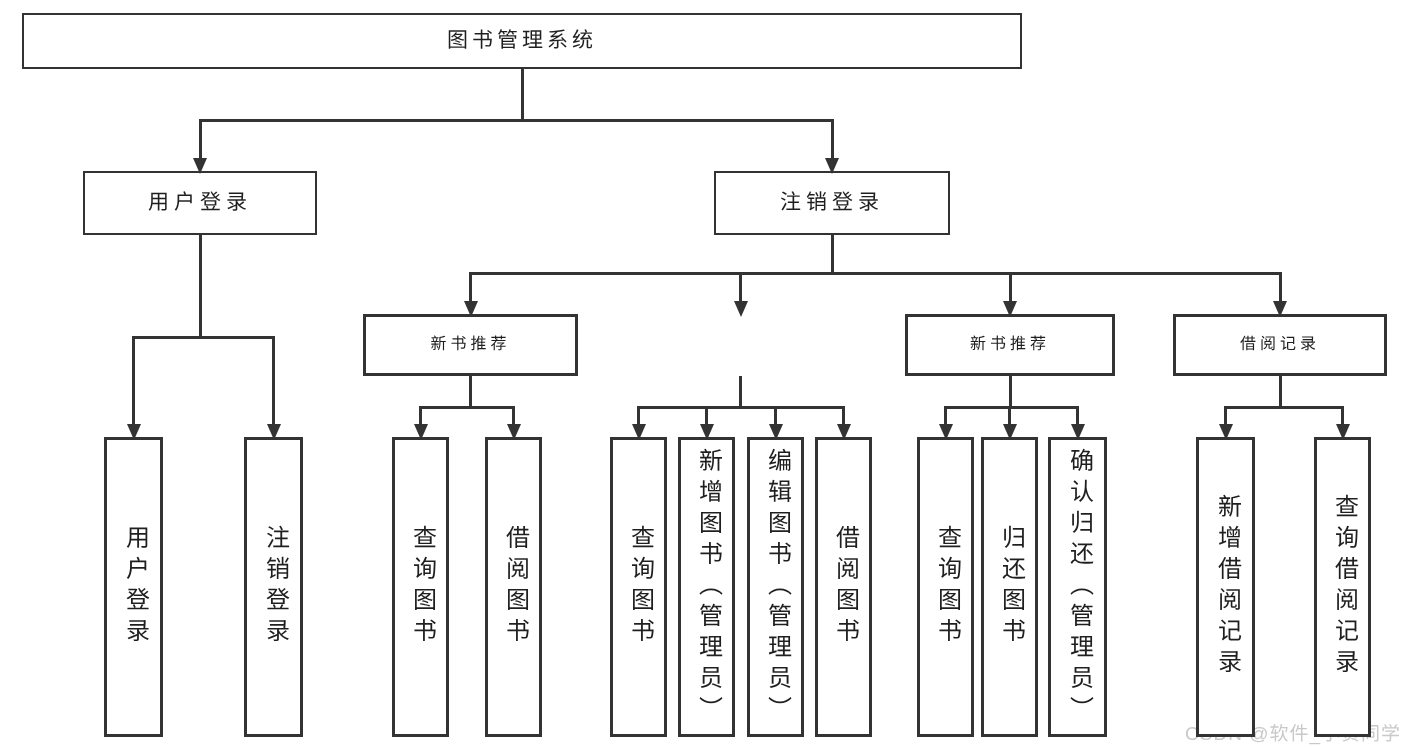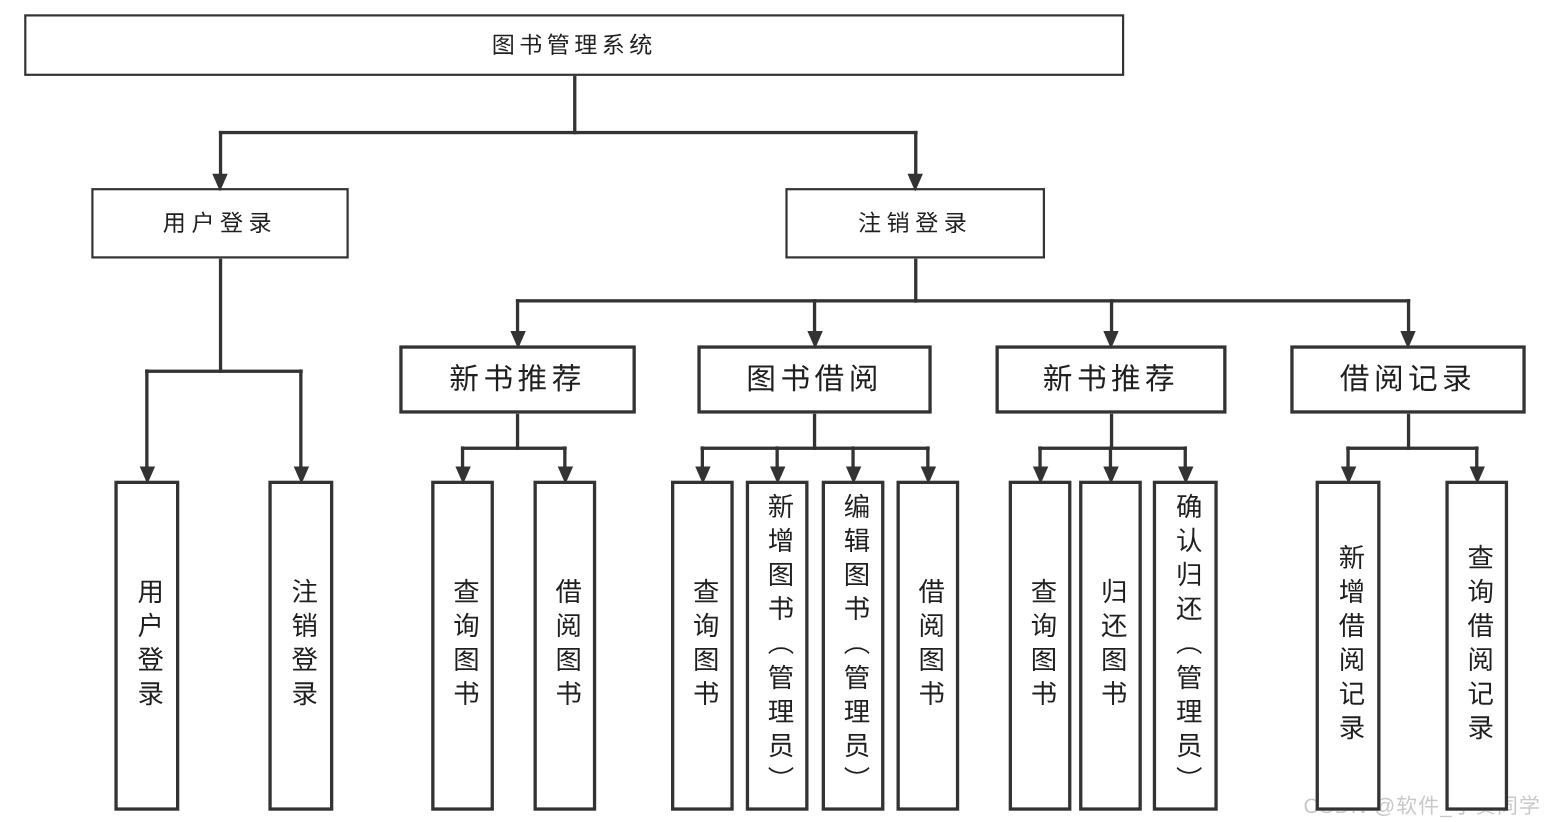--- a/index.html
+++ b/index.html
@@ -3,26 +3,26 @@
 <meta charset="utf-8">
 <style>
   html,body { margin:0; padding:0; background:#ffffff; }
   .stage {
     position:relative; width:1405px; height:747px; background:#ffffff;
     overflow:hidden; font-family:"Liberation Sans", sans-serif;
   }
   .node {
     position:absolute; background:#ffffff; border:2px solid #333333;
     box-sizing:border-box; display:flex; align-items:center; justify-content:center;
-    color:#1f1f1f; line-height:1;
+    color:#1f1f1f; line-height:1;font-family:Liberation Mono, monospace;
   }
   .node .lbl { white-space:nowrap; }
   .node.root    { font-size:21px; letter-spacing:4px; }
   .node.branch  { font-size:21px; letter-spacing:5px; }
-  .node.section { border-width:3px; font-size:27px; letter-spacing:4px; }
+  .node.section { border-width:3px; font-size:16px; letter-spacing:4px; }
   .node.leaf {
     border-width:3px; writing-mode:vertical-rl; text-orientation:mixed;
     font-size:24px; letter-spacing:7px;
   }
   .cline  { position:absolute; background:#333333; }
   .carrow {
     position:absolute; width:0; height:0;
     border-left:7px solid transparent; border-right:7px solid transparent;
     border-top:16px solid #333333;
   }
@@ -40,23 +40,20 @@
       <span class="lbl">图书管理系统</span>
     </div>
     <div class="node branch" style="left: 83px; top: 171px; width: 234px; height: 64px;">
       <span class="lbl">用户登录</span>
     </div>
     <div class="node branch" style="left: 714px; top: 171px; width: 236px; height: 64px;">
       <span class="lbl">注销登录</span>
     </div>
     <div class="node section" style="left: 363px; top: 314px; width: 215px; height: 62px;">
       <span class="lbl">新书推荐</span>
-    </div>
-    <div class="node section" style="left: 634px; top: 314px; width: 213px; height: 62px;">
-      <span class="lbl">图书借阅</span>
     </div>
     <div class="node section" style="left: 905px; top: 314px; width: 210px; height: 62px;">
       <span class="lbl">新书推荐</span>
     </div>
     <div class="node section" style="left: 1173px; top: 314px; width: 214px; height: 62px; align-items: center;">
       <span class="lbl">借阅记录</span>
     </div>
     <div class="node leaf" style="left: 104px; top: 437px; width: 59px; height: 300px;">
       <span class="lbl">用户登录</span>
     </div>

